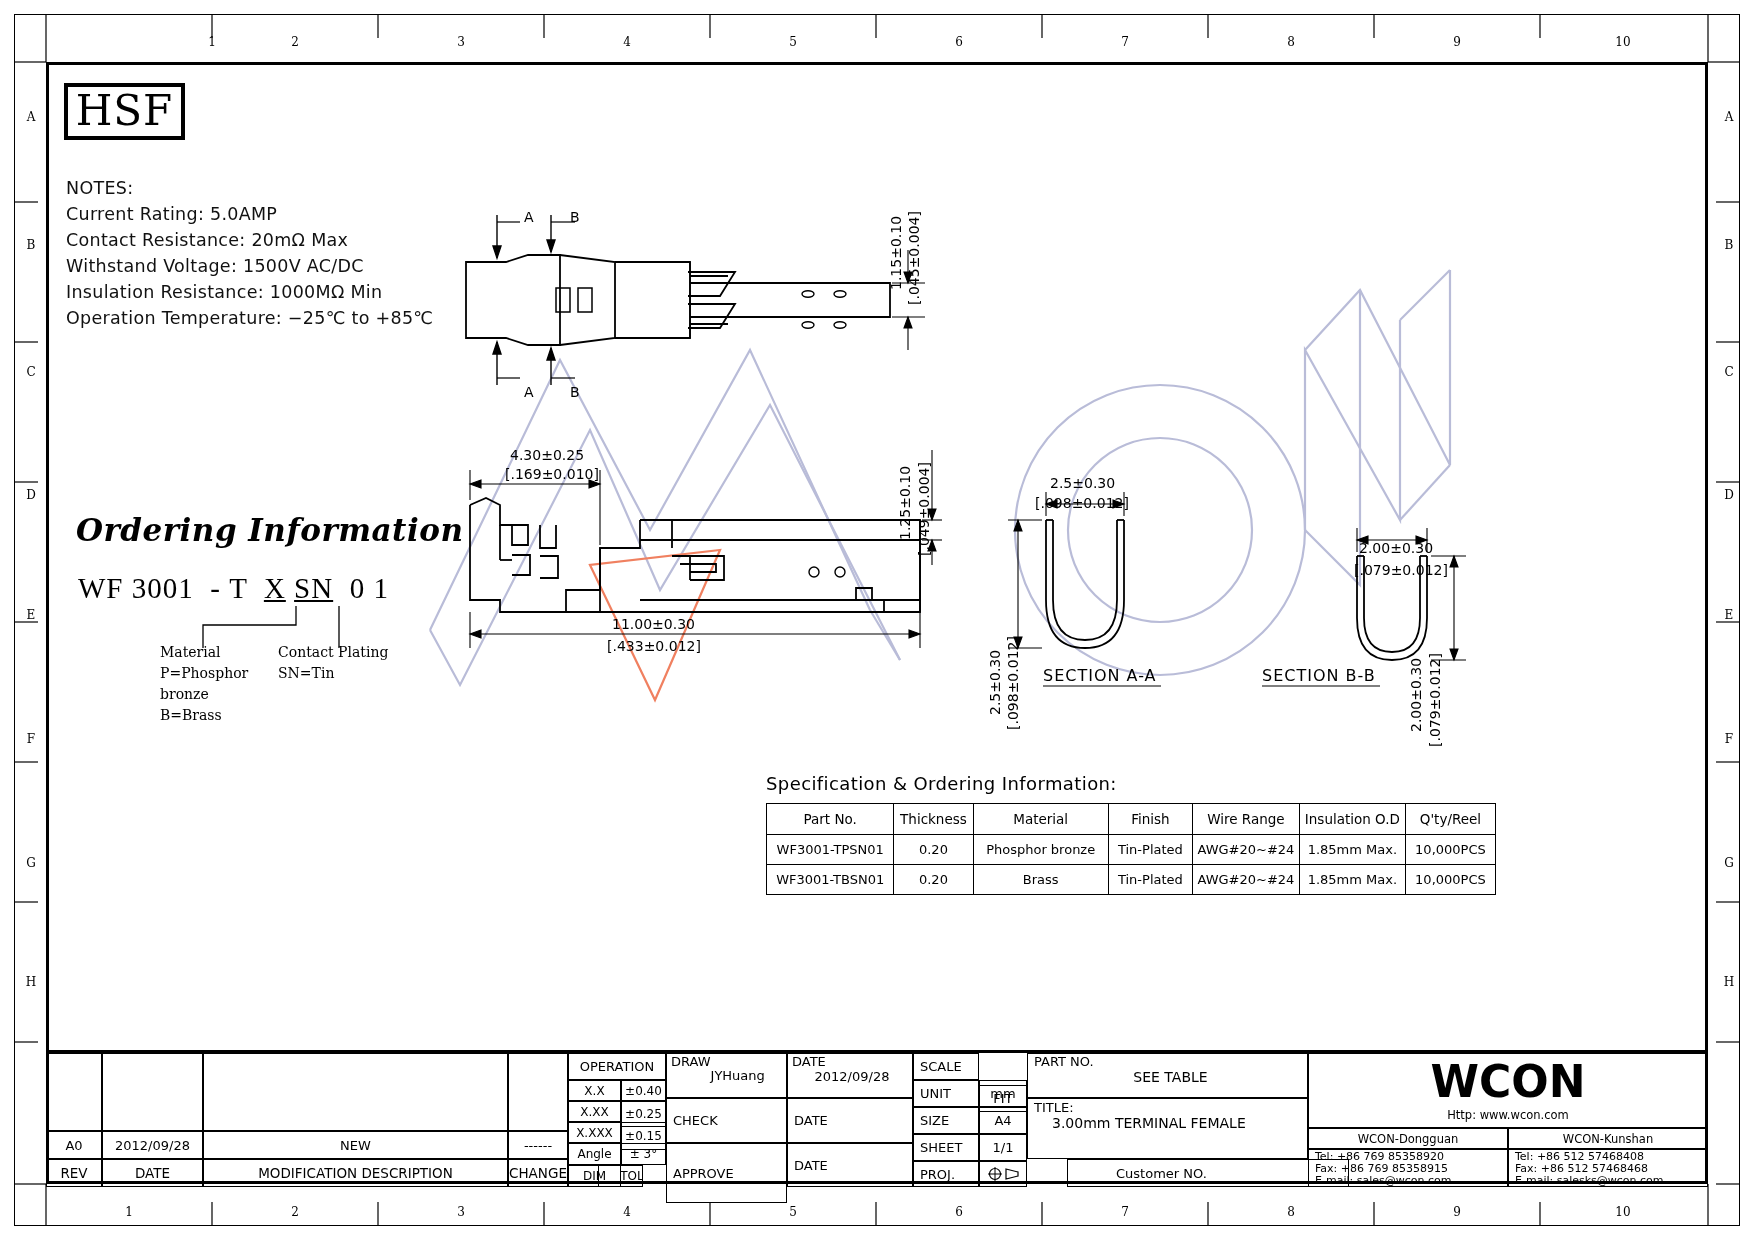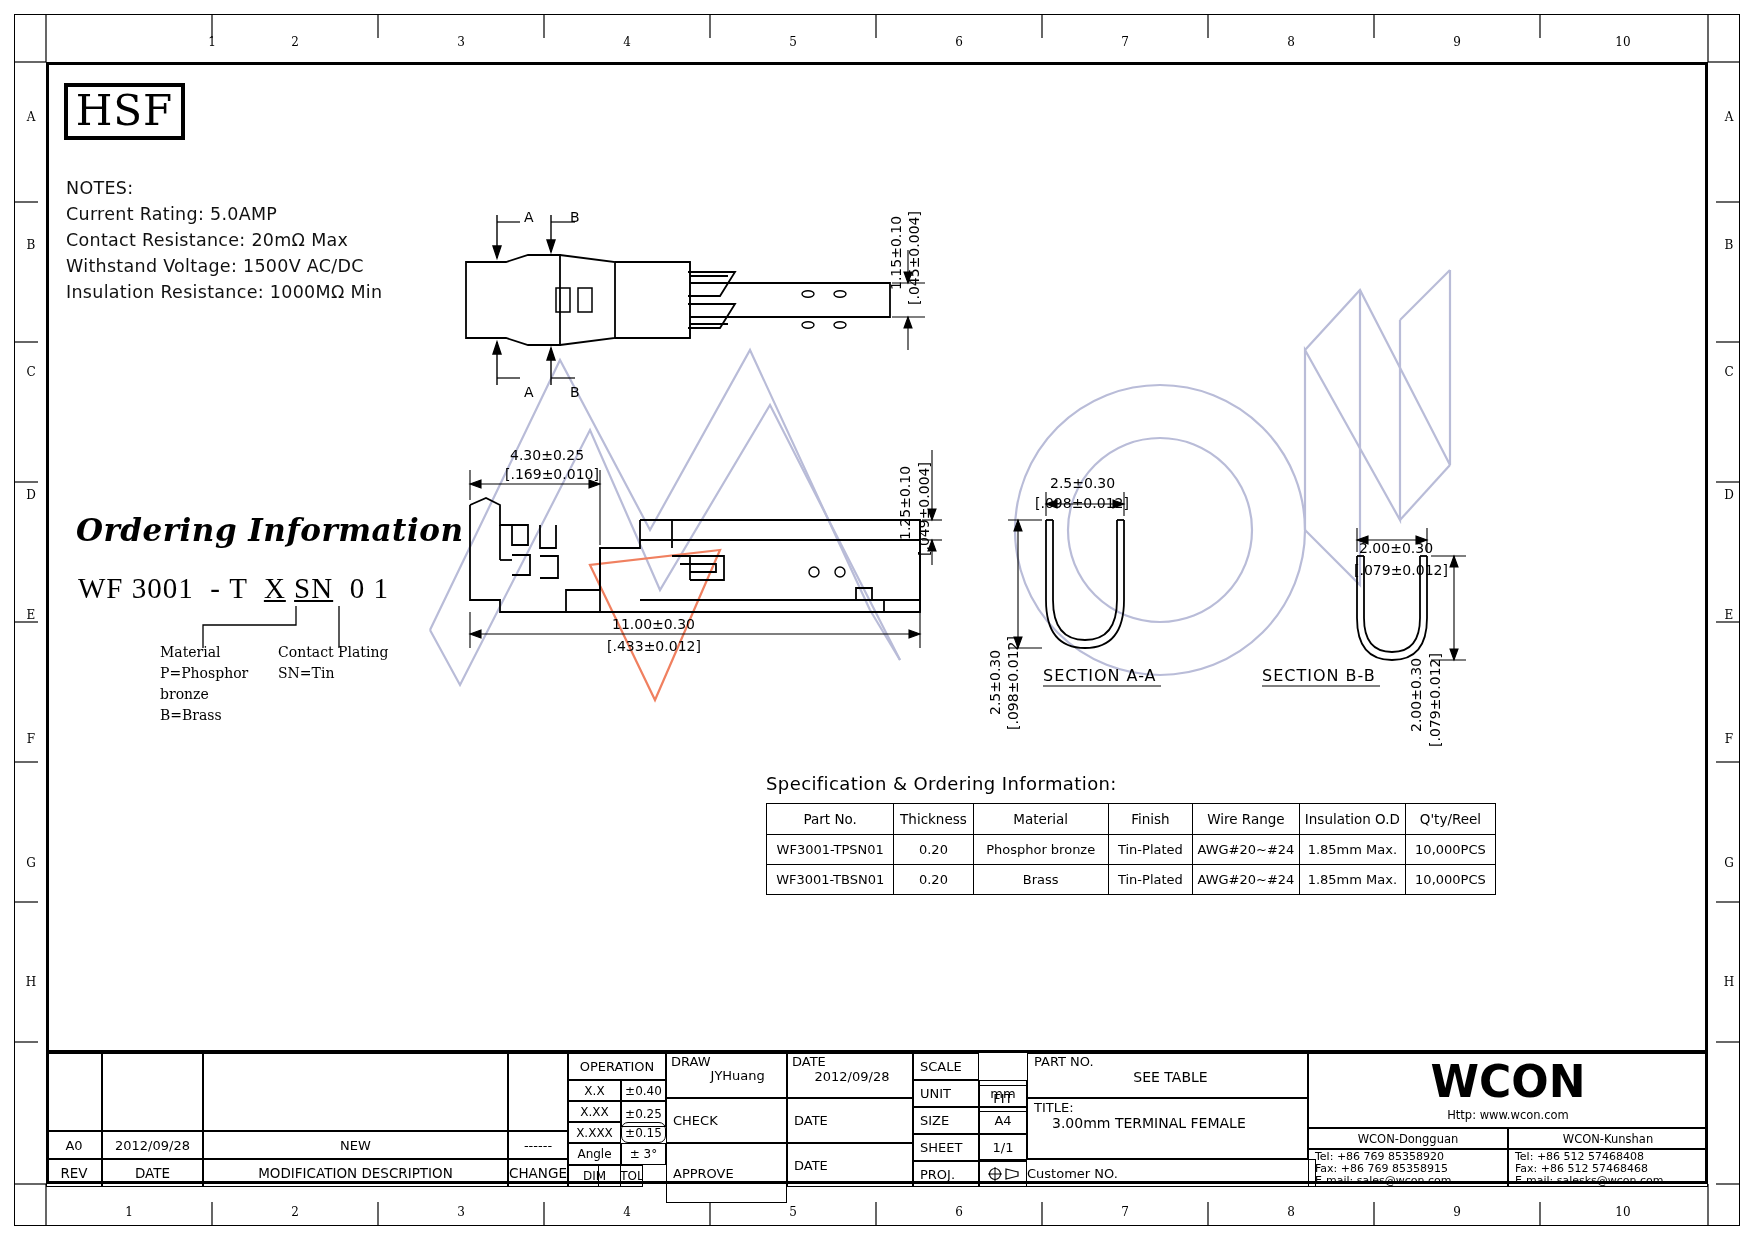--- a/index.html
+++ b/index.html
@@ -140,20 +140,21 @@
   <div id="hsf-box">
     <span>HSF</span>
   </div>
 
   <div id="notes">
     <div>NOTES:</div>
     <div>Current Rating:  5.0AMP</div>
     <div>Contact Resistance:  20mΩ Max</div>
     <div>Withstand Voltage: 1500V AC/DC</div>
     <div>Insulation Resistance: 1000MΩ Min</div>
+    <div>Operation Temperature:  −25℃ to +85℃</div>
   </div>
 
   <div id="ordering-title">Ordering Information</div>
   <div id="ordering-code">
     <span>WF</span>&nbsp;<span>3001</span>
     &nbsp;<span>-</span>&nbsp;<span>T</span>
     &nbsp;<span class="u">X</span>&nbsp;<span class="u">SN</span>
     &nbsp;<span>0</span>&nbsp;<span>1</span>
   </div>
 
@@ -506,21 +507,21 @@
     <div class="cell" style="left:157px; top:0px; width:305px; height:78px;"></div>
     <div class="cell" style="left:462px; top:0px; width:60px;  height:78px;"></div>
     <div class="cell cc" style="left:462px; top:78px; width:60px; height:28px;">------</div>
 
     <div class="cell cc" style="left:522px; top:0px;  width:98px; height:27px;">OPERATION</div>
     <div class="cell cc tol" style="left:522px; top:27px; width:53px; height:21px;">X.X</div>
     <div class="cell cc tol" style="left:575px; top:27px; width:45px; height:21px;">±0.40</div>
     <div class="cell cc tol" style="left:522px; top:48px; width:53px; height:21px;">X.XX</div>
     <div class="cell cc tol" style="left:575px; top:48px; width:45px; height:26px;">±0.25</div>
     <div class="cell cc tol" style="left:522px; top:69px; width:53px; height:21px;">X.XXX</div>
-    <div class="cell cc tol" style="left:575px; top:69px; width:45px; height:21px;border-radius:7px;">±0.15</div>
+    <div class="cell cc tol" style="left:575px; top:69px; width:45px; height:28px;">±0.15</div>
     <div class="cell cc tol" style="left:522px; top:90px; width:53px; height:22px;">Angle</div>
     <div class="cell cc tol" style="left:575px; top:90px; width:45px; height:22px;">± 3°</div>
     <div class="cell cc tol" style="left:522px; top:112px; width:53px; height:22px;">DIM</div>
     <div class="cell cc tol" style="left:552px; top:112px; width:45px; height:22px;padding-left:23px;">TOL</div>
 
     <div class="cell" style="left:620px; top:0px; width:121px; height:45px; flex-direction:row; align-items:flex-start; justify-content:flex-start; padding-left:4px;">
       <span style="display:block;">DRAW</span>
       <span style="display:block;align-self:center;">JYHuang</span>
     </div>
     <div class="cell" style="left:741px; top:0px; width:126px; height:45px; flex-direction:column; align-items:flex-start; justify-content:flex-start; padding-left:4px;">
@@ -551,21 +552,21 @@
     </div>
 
     <div class="cell" style="left:981px; top:0px; width:281px; height:45px; flex-direction:column; align-items:flex-start; justify-content:flex-start; padding-left:6px;">
       <span style="display:block;">PART NO.</span>
       <span style="display:block;align-self:center;font-size:14px;">SEE TABLE</span>
     </div>
     <div class="cell" style="left:981px; top:45px; width:281px; height:61px; flex-direction:column; align-items:flex-start; justify-content:flex-start; padding-left:6px; padding-top:1px;">
       <span style="display:block;">TITLE:</span>
       <span style="display:block;margin-left:18px;font-size:14px;">3.00mm TERMINAL FEMALE</span>
     </div>
-    <div class="cell cl" style="left:932px; top:106px; width:338px; height:28px;padding-left:48px;">Customer NO.</div>
+    <div class="cell cl" style="left:1021px; top:106px; width:282px; height:28px;padding-left:48px;">Customer NO.</div>
 
     <div class="cell" style="left:1262px; top:0px; width:400px; height:75px; flex-direction:column; align-items:center; justify-content:center;">
       <span style="font-weight:bold;font-size:44px;letter-spacing:0px;line-height:1;">WCON</span>
       <span class="mini" style="margin-top:4px;">Http:  www.wcon.com</span>
     </div>
     <div class="cell cc mini" style="left:1262px; top:75px; width:200px; height:21px;">WCON-Dongguan</div>
     <div class="cell cc mini" style="left:1462px; top:75px; width:200px; height:21px;">WCON-Kunshan</div>
     <div class="cell cl mini2" style="left:1262px; top:96px; width:200px; height:13px; border-bottom:none;">Tel: +86 769 85358920</div>
     <div class="cell cl mini2" style="left:1462px; top:96px; width:200px; height:13px; border-bottom:none;">Tel: +86 512 57468408</div>
     <div class="cell cl mini2" style="left:1262px; top:109px; width:200px; height:13px; border-top:none; border-bottom:none;">Fax: +86 769 85358915</div>

